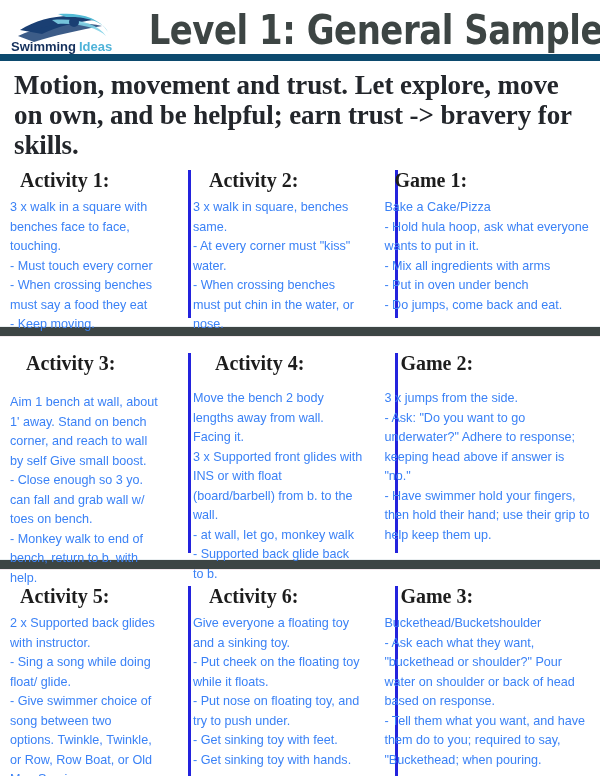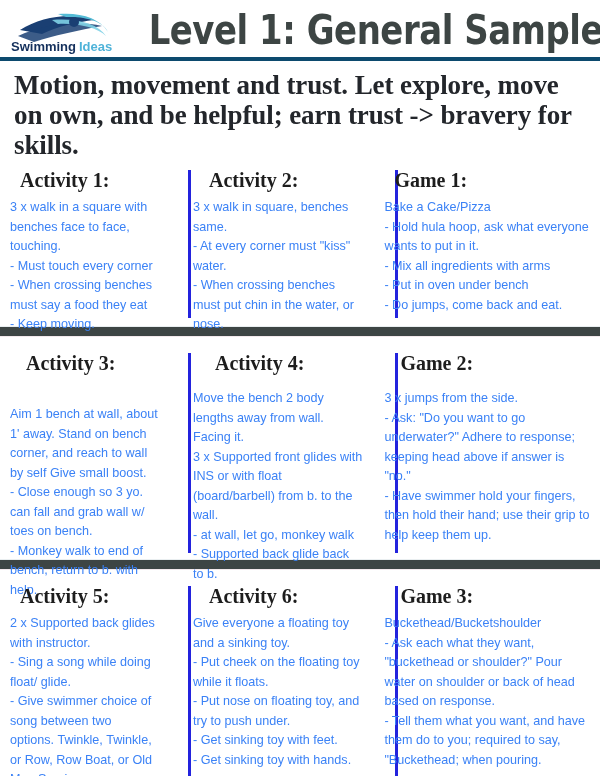--- a/index.html
+++ b/index.html
@@ -13,21 +13,21 @@
     font-family: "Liberation Sans", sans-serif;
     color: #2b2b2b;
     overflow: hidden;
     position: relative;
   }
 
   
   .header {
     height: 61px;
     position: relative;
-    border-bottom: 4px solid #0c4a6e;
+    border-bottom: 7px solid #0c4a6e;
     box-sizing: border-box;
   }
   .logo {
     position: absolute;
     left: 8px;
     top: 10px;
     width: 118px;
     height: 46px;
   }
   .logo svg { display: block; }
@@ -159,21 +159,21 @@
   </div>
 </div>
 
 <div class="divider" style="margin-top:6px;"></div>
 
 <div class="band" style="margin-top:14px;height:204px;">
   <div class="vsep" style="left:188px;top:2px;height:200px;"></div>
   <div class="vsep" style="left:395px;top:2px;height:200px;"></div>
 
   <div class="col col-1">
-    <div class="cell-title indent-2" style="margin-bottom:30px;">Activity 3:</div>
+    <div class="cell-title indent-2" style="margin-bottom:18px;">Activity 3:</div>
     <div class="cell-body">Aim 1 bench at wall, about 1' away. Stand on bench corner, and reach to wall by self Give small boost.
 - Close enough so 3 yo. can fall and grab wall w/ toes on bench.
 - Monkey walk to end of bench, return to b. with help.</div>
   </div>
 
   <div class="col col-2">
     <div class="cell-title indent-3" style="margin-bottom:14px;">Activity 4:</div>
     <div class="cell-body">Move the bench 2 body lengths away from wall. Facing it.
 3 x Supported front glides with INS or with float (board/barbell) from b. to the wall.
 - at wall, let go, monkey walk

